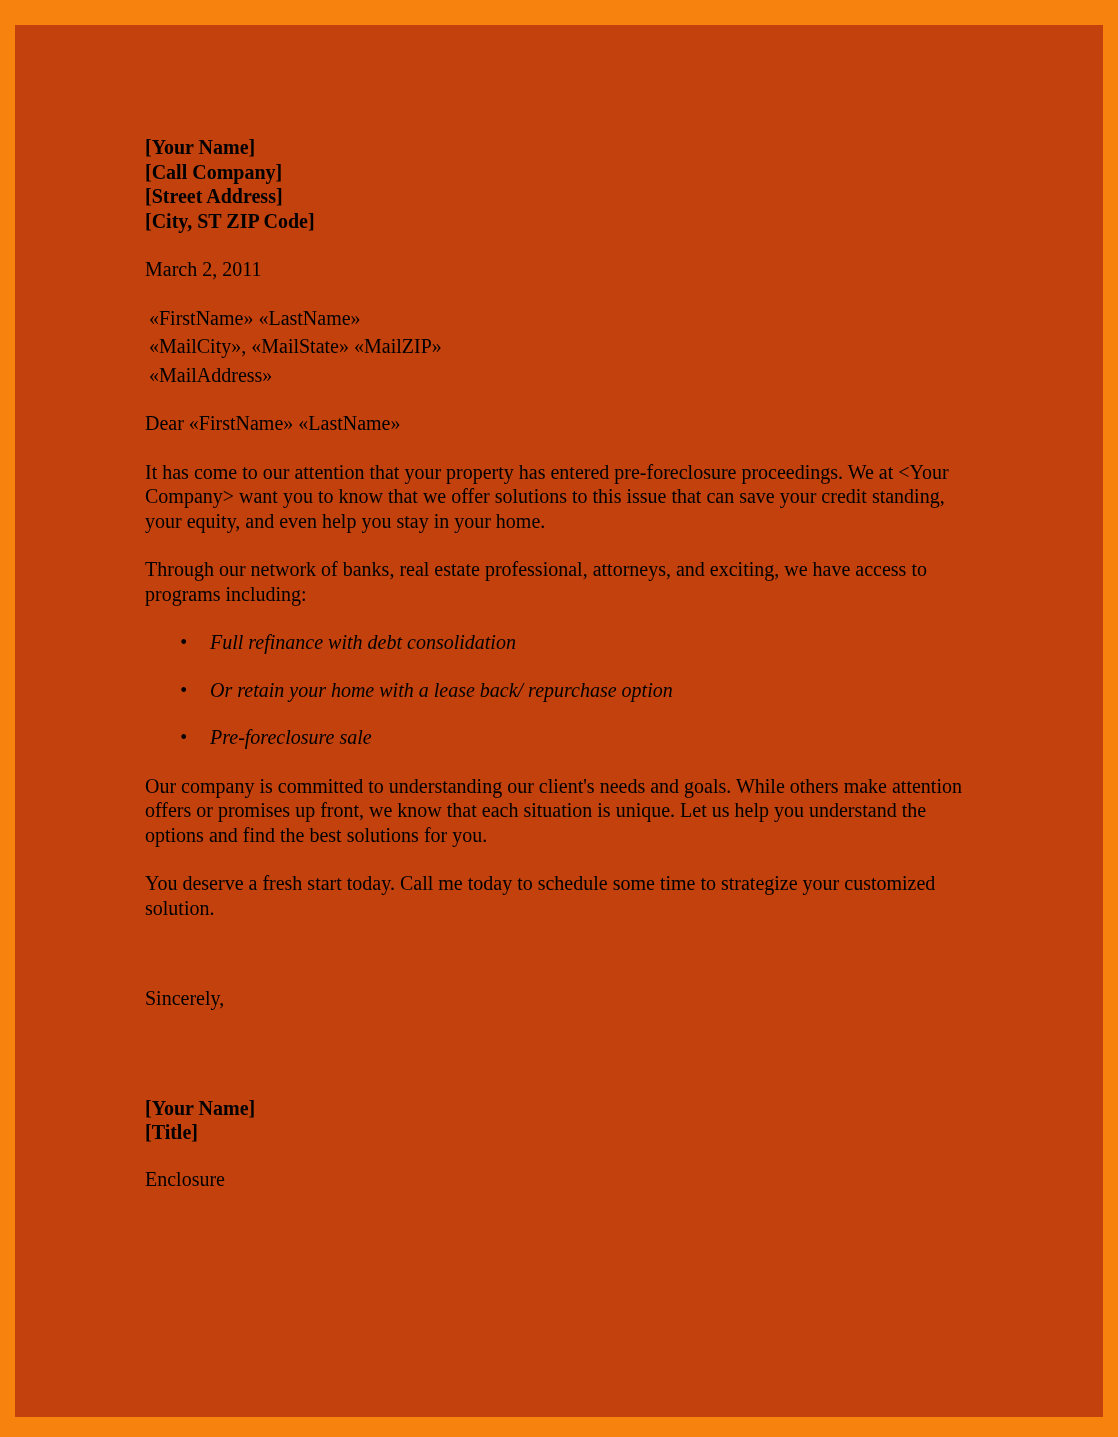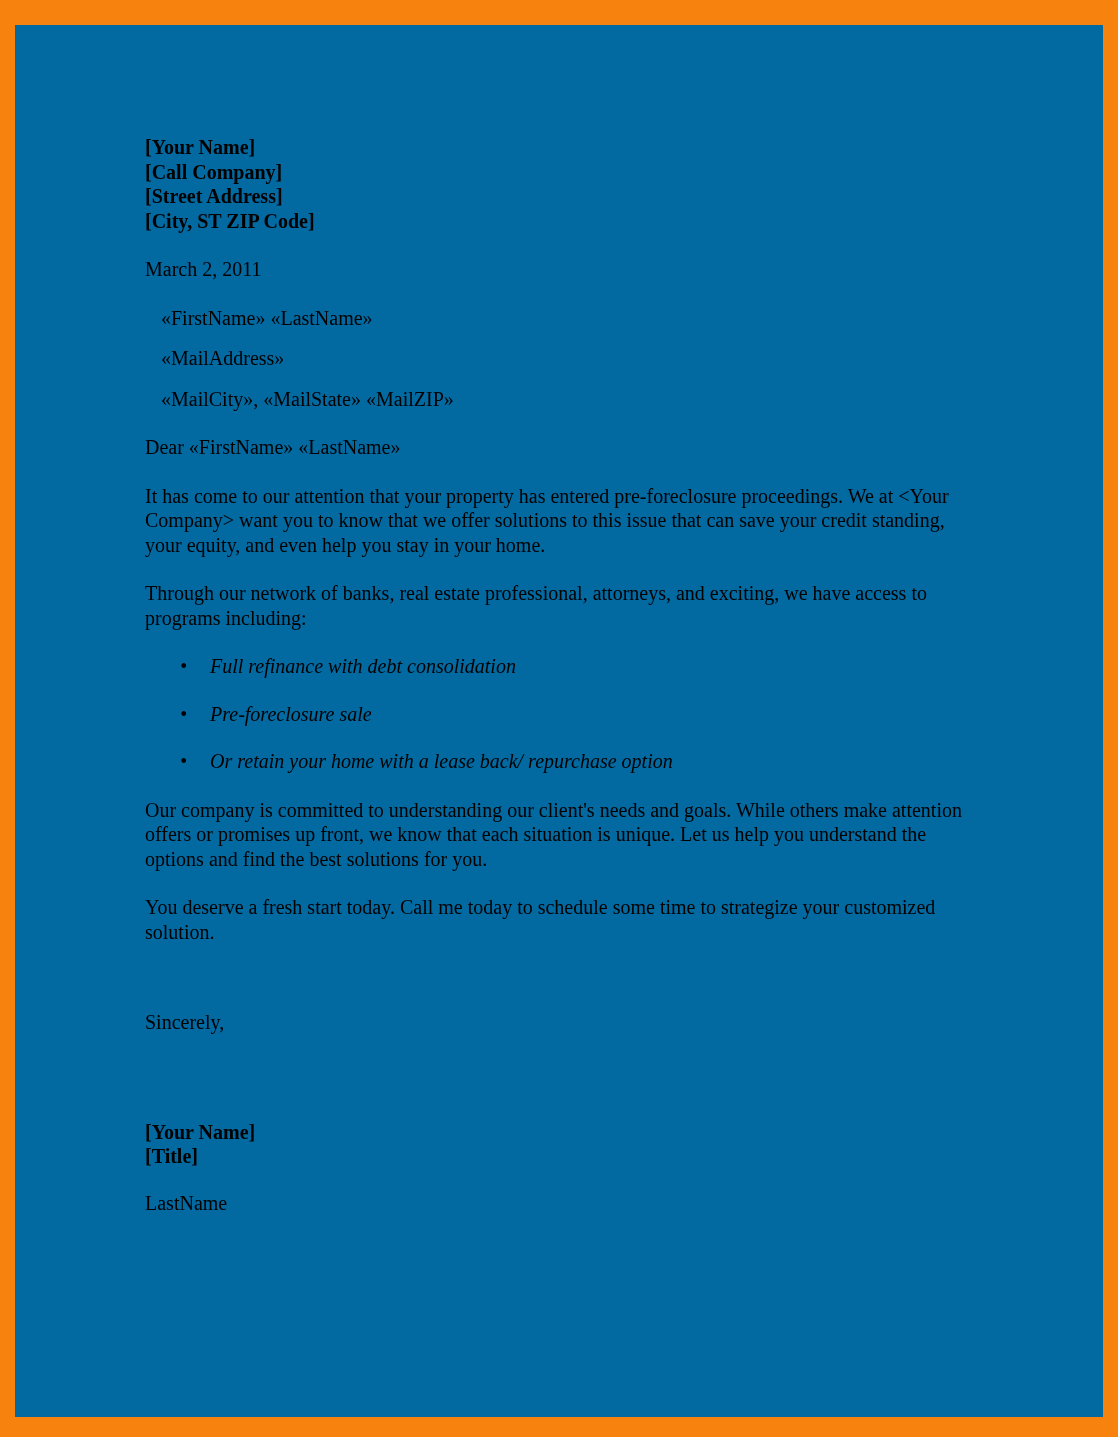--- a/index.html
+++ b/index.html
@@ -6,34 +6,34 @@
     html, body { margin: 0; padding: 0; }
     body {
       width: 1118px;
       height: 1437px;
       background: #f7820e;
       padding: 25px 15px 20px 15px;
       font-family: "Liberation Serif", serif;
       color: #000;
     }
     .page {
-      background: #0369a1;
+      background: #c2410c;
       width: 100%;
       height: 100%;
       overflow: hidden;
     }
     .content {
       padding: 110px 120px 0 130px;
       font-size: 20px;
       line-height: 24.5px;
     }
     .bold { font-weight: bold; }
     p { margin: 24px 0 0 0; }
     .block { margin: 24px 0 0 0; }
-    .block div { margin: 16px; font-family: Liberation Serif, serif; }
+    .block div { margin: 4px; font-family: Liberation Serif, serif; }
     .sender-block { margin: 0; }
     .salutation { }
     ul.program-list {
       list-style: none;
       margin: 24px 0 0 0;
       padding: 0;
       font-style: italic;
     }
     ul.program-list li {
       position: relative;
@@ -61,43 +61,43 @@
       <div class="bold">[Your Name]</div>
       <div class="bold">[Call Company]</div>
       <div class="bold">[Street Address]</div>
       <div class="bold">[City, ST  ZIP Code]</div>
     </div>
 
     <p>March 2, 2011</p>
 
     <div class="block">
       <div>«FirstName» «LastName»</div>
+      <div>«MailCity», «MailState»  «MailZIP»</div>
       <div>«MailAddress»</div>
-      <div>«MailCity», «MailState»  «MailZIP»</div>
     </div>
 
     <p class="salutation">Dear «FirstName» «LastName»</p>
 
     <p>It has come to our attention that your property has entered pre-foreclosure proceedings.  We at &lt;Your Company&gt; want you to know that we offer solutions to this issue that can save your credit standing, your equity, and even help you stay in your home.</p>
 
     <p>Through our network of banks, real estate professional, attorneys, and exciting, we have access to programs including:</p>
 
     <ul class="program-list">
       <li>Full refinance with debt consolidation</li>
+      <li>Or retain your home with a lease back/ repurchase option</li>
       <li>Pre-foreclosure sale</li>
-      <li>Or retain your home with a lease back/ repurchase option</li>
     </ul>
 
     <p>Our company is committed to understanding our client's needs and goals.  While others make attention offers or promises up front, we know that each situation is unique.  Let us help you understand the options and find the best solutions for you.</p>
 
     <p>You deserve a fresh start today.  Call me today to schedule some time to strategize your customized solution.</p>
 
     <p class="closing">Sincerely,</p>
 
     <div class="signature-block">
       <div class="bold">[Your Name]</div>
       <div class="bold">[Title]</div>
     </div>
 
-    <p class="enclosure">LastName</p>
+    <p class="enclosure">Enclosure</p>
 
   </div>
 </div>
 
 </body></html>

